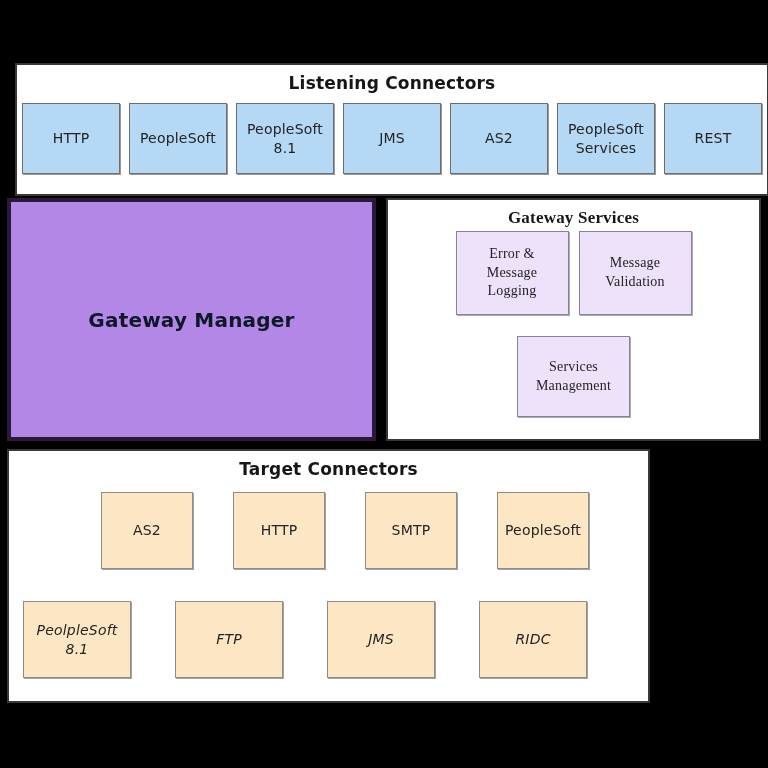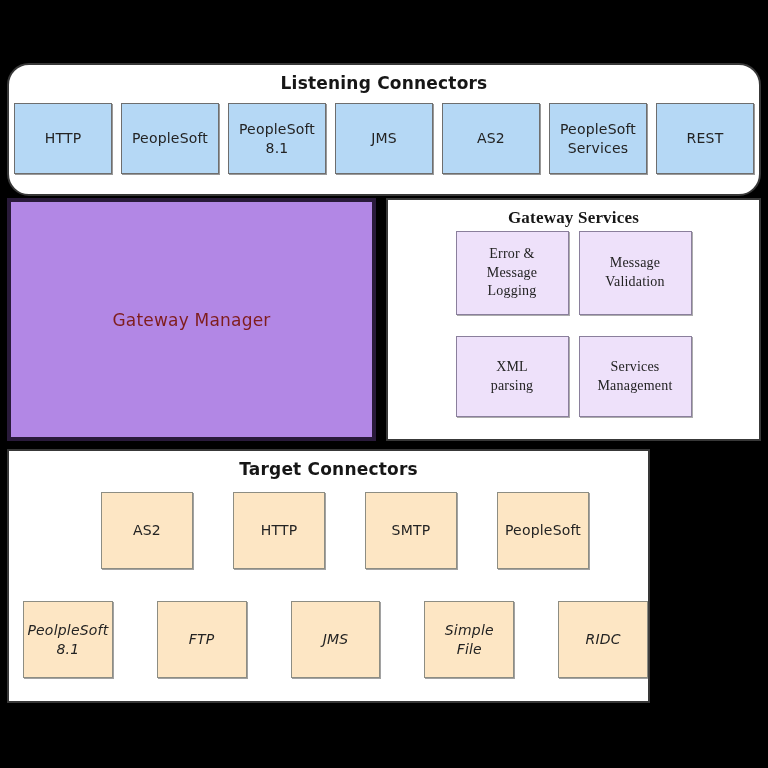--- a/index.html
+++ b/index.html
@@ -11,41 +11,41 @@
     overflow: hidden;
   }
   .canvas { position: relative; width: 768px; height: 768px; background: #000000; }
 
   .panel {
     position: absolute;
     background: #ffffff;
     border: 2px solid #383838;
     box-sizing: border-box;
   }
-  #panel-listening { left: 7px;   top: 63px;  width: 754px; height: 133px; border-radius: 22px; }
+  #panel-listening { left: 15px;   top: 63px;  width: 754px; height: 133px; }
   #panel-manager   { left: 7px;   top: 198px; width: 369px; height: 243px;
                      background: #b287e5; border: 4px solid #291a3a;
                      display: flex; align-items: center; justify-content: center; }
   #panel-services  { left: 386px; top: 198px; width: 375px; height: 243px; font-family: Liberation Serif, serif; }
   #panel-target    { left: 7px;   top: 449px; width: 643px; height: 254px; }
 
   .panel-title {
     text-align: center;
     font-size: 17px;
     font-weight: 700;
     letter-spacing: 0.2px;
     padding-top: 8px;
     color: #161616;
     white-space: nowrap;
   }
   .manager-label {
-    font-size: 17px;
-    font-weight: 400;
+    font-size: 20px;
+    font-weight: 700;
     letter-spacing: 0.2px;
-    color: #7f1d1d;
+    color: #0f172a;
   }
 
   .box-row { display: flex; }
   .box {
     box-sizing: border-box;
     display: flex;
     align-items: center;
     justify-content: center;
     text-align: center;
     font-size: 14px;
@@ -118,41 +118,37 @@
     <div class="box-row" id="row-services-1">
 
     <div class="box">Error &amp;
 Message
 Logging</div>
         <div class="box">Message
 Validation</div>
       </div>
     <div class="box-row" id="row-services-2">
 
-    <div class="box">XML
-parsing</div>
         <div class="box">Services
 Management</div>
       </div>
   </div>
 
   <div class="panel" id="panel-target">
     <div class="panel-title">Target Connectors</div>
     <div class="box-row" id="row-target-1">
 
     <div class="box">AS2</div>
         <div class="box">HTTP</div>
         <div class="box">SMTP</div>
         <div class="box">PeopleSoft</div>
       </div>
     <div class="box-row" id="row-target-2">
 
     <div class="box">PeolpleSoft
 8.1</div>
         <div class="box">FTP</div>
         <div class="box">JMS</div>
-        <div class="box">Simple
-File</div>
         <div class="box">RIDC</div>
       </div>
   </div>
 
 </div>
 
 </body></html>

